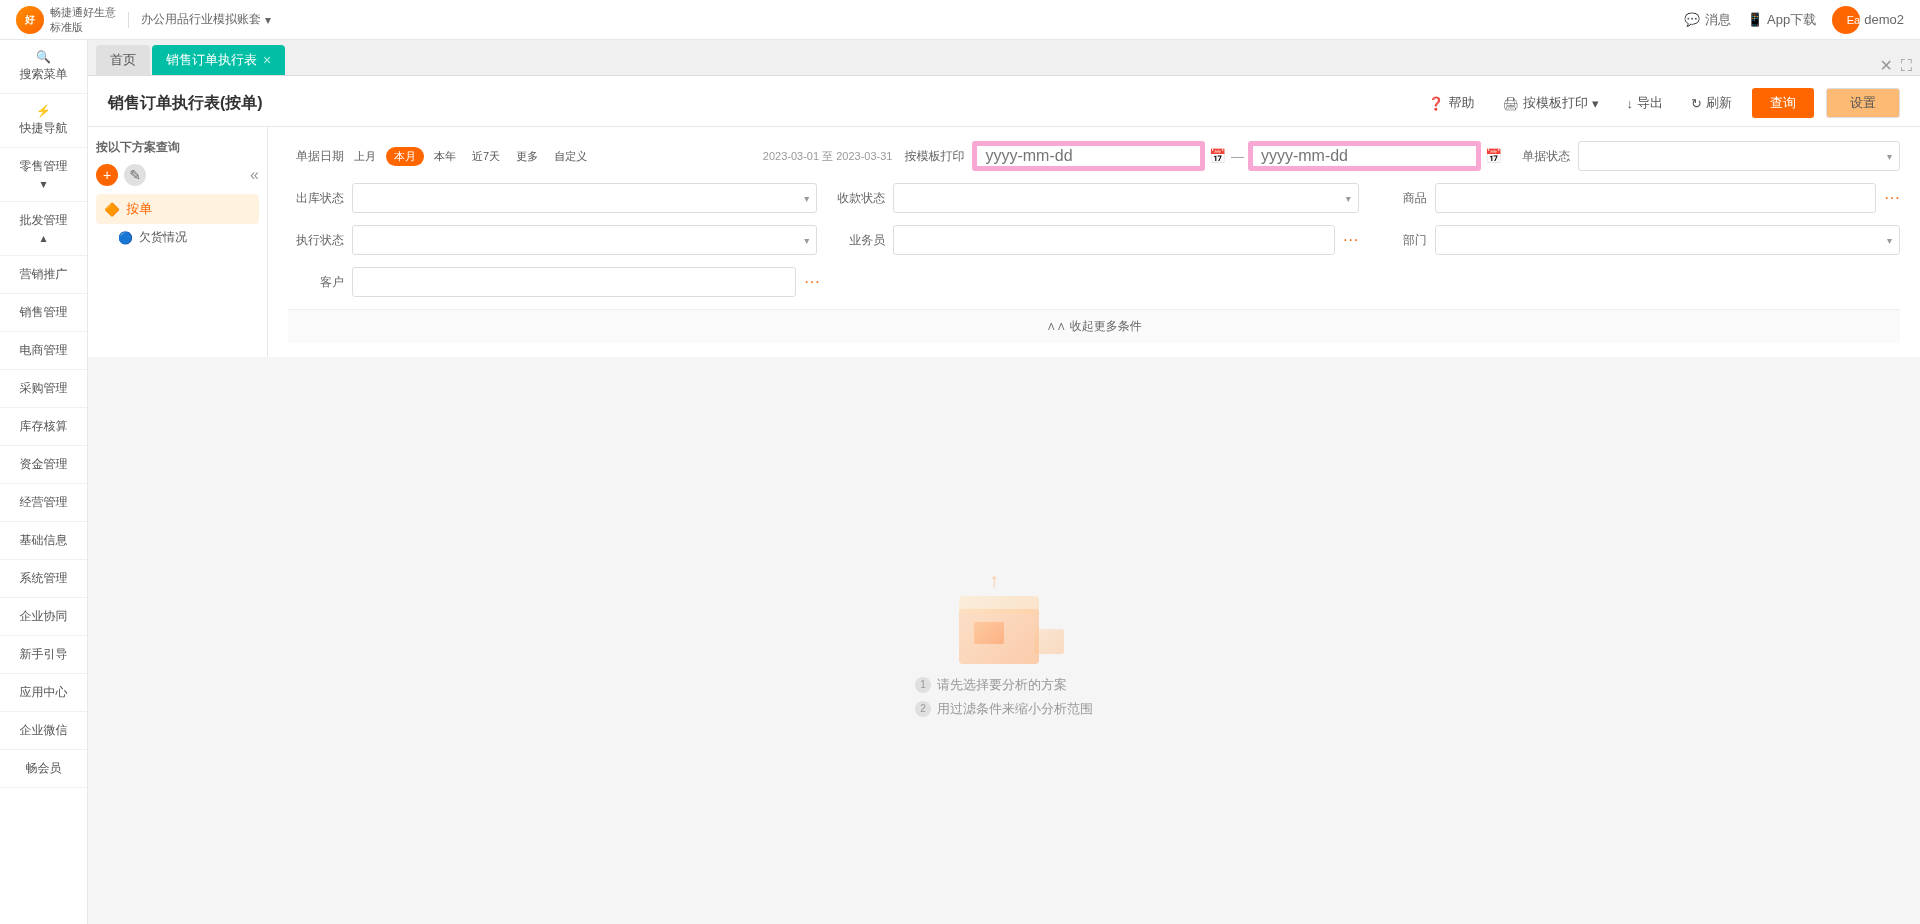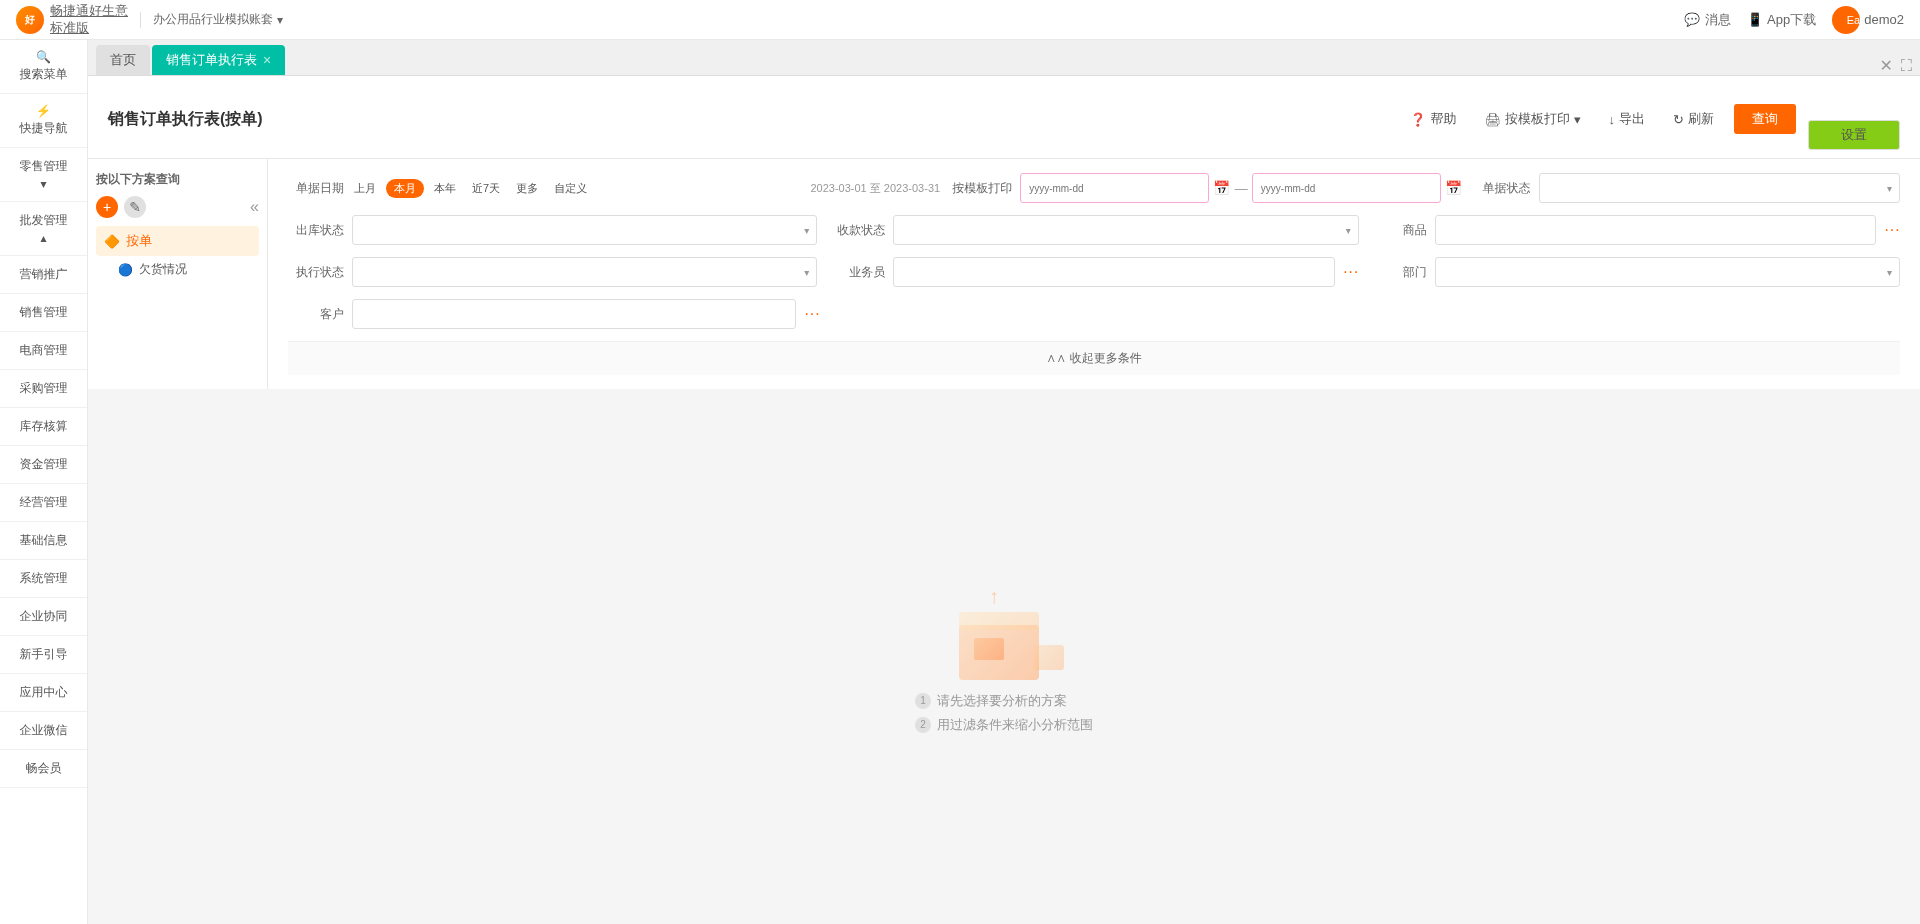--- a/index.html
+++ b/index.html
@@ -31,21 +31,21 @@
       height: 28px;
       background: linear-gradient(135deg, #ff8c00, #ff6600);
       border-radius: 50%;
       display: flex;
       align-items: center;
       justify-content: center;
       color: white;
       font-size: 10px;
       font-weight: bold;
     }
-    .logo-text { font-size: 13px; color: #666; line-height: 1.3; text-decoration: underline; }
+    .logo-text { font-size: 11px; color: #666; line-height: 1.3; }
     .breadcrumb-area {
       display: flex;
       align-items: center;
       gap: 4px;
       color: #666;
       font-size: 12px;
     }
     .top-header-right {
       display: flex;
       align-items: center;
@@ -173,28 +173,27 @@
     .btn-primary {
       background: #ff6600;
       color: white;
       padding: 6px 18px;
       border: none;
       border-radius: 3px;
       cursor: pointer;
       font-size: 13px;
     }
     .btn-secondary {
-      background: #84cc16;
+      background: #fdba74;
       color: #555;
-      padding: 5px 32px;
+      padding: 5px 23px;
       border: 1px solid #ddd;
       border-radius: 3px;
       cursor: pointer;
       font-size: 13px;
-      margin-top: 32px;
     }
 
     
     .filter-panel {
       display: flex;
       background: #fff;
       overflow: hidden;
     }
     .filter-left {
       width: 180px;
@@ -318,24 +317,24 @@
     }
     .date-range {
       display: flex;
       align-items: center;
       gap: 4px;
       flex: 1;
     }
     .date-input {
       flex: 1;
       height: 30px;
-      border: 1px solid #f9a8d4;
+      border: 5px solid #f9a8d4;
       border-radius: 3px;
       padding: 8px 8px;
-      font-size: 10px;
+      font-size: 16px;
       color: #999;
       outline: none;
     }
     .date-sep { color: #999; }
     .date-icon { color: #ff6600; font-size: 14px; cursor: pointer; }
 
     
     .date-tabs {
       display: flex;
       gap: 4px;

